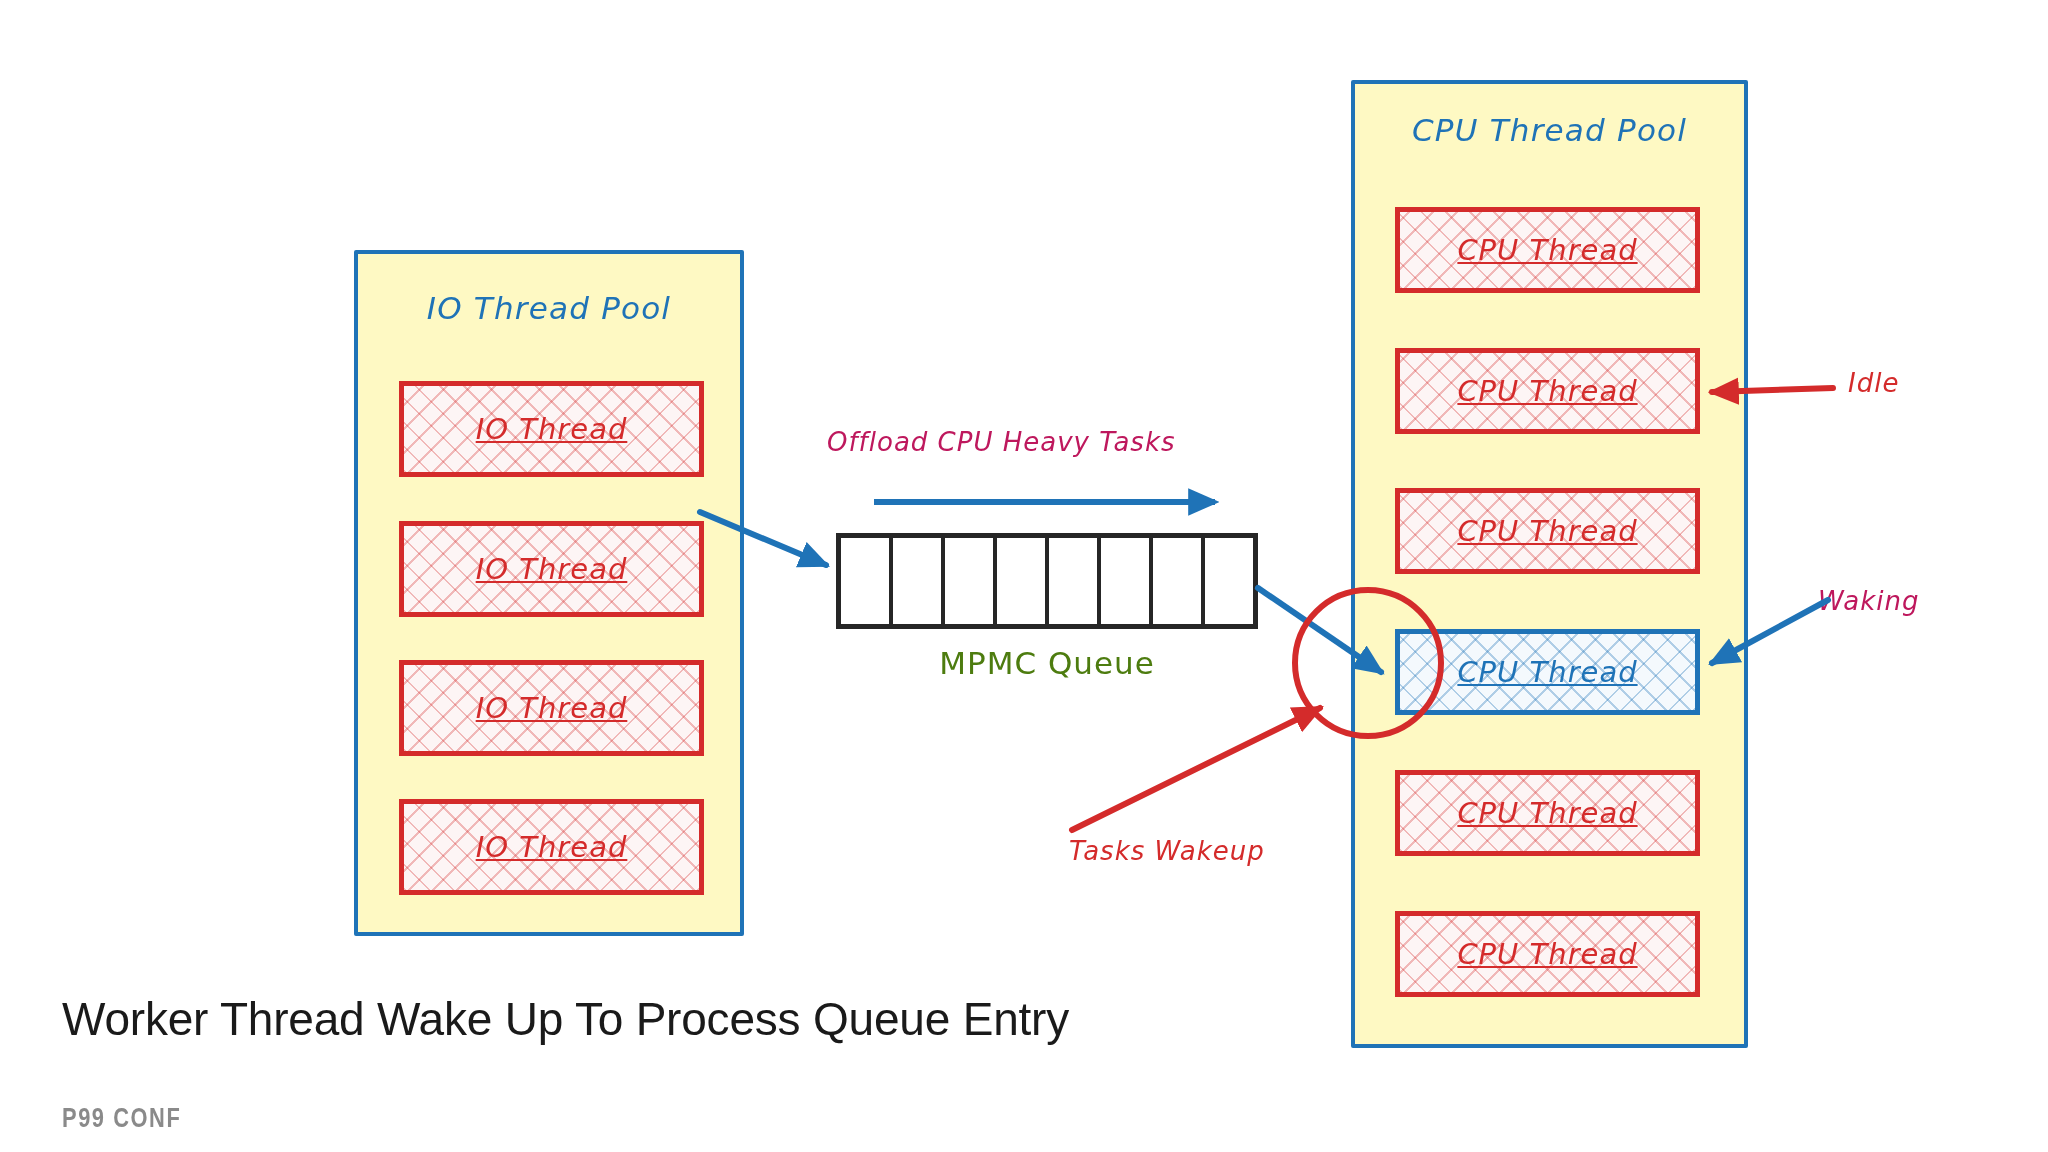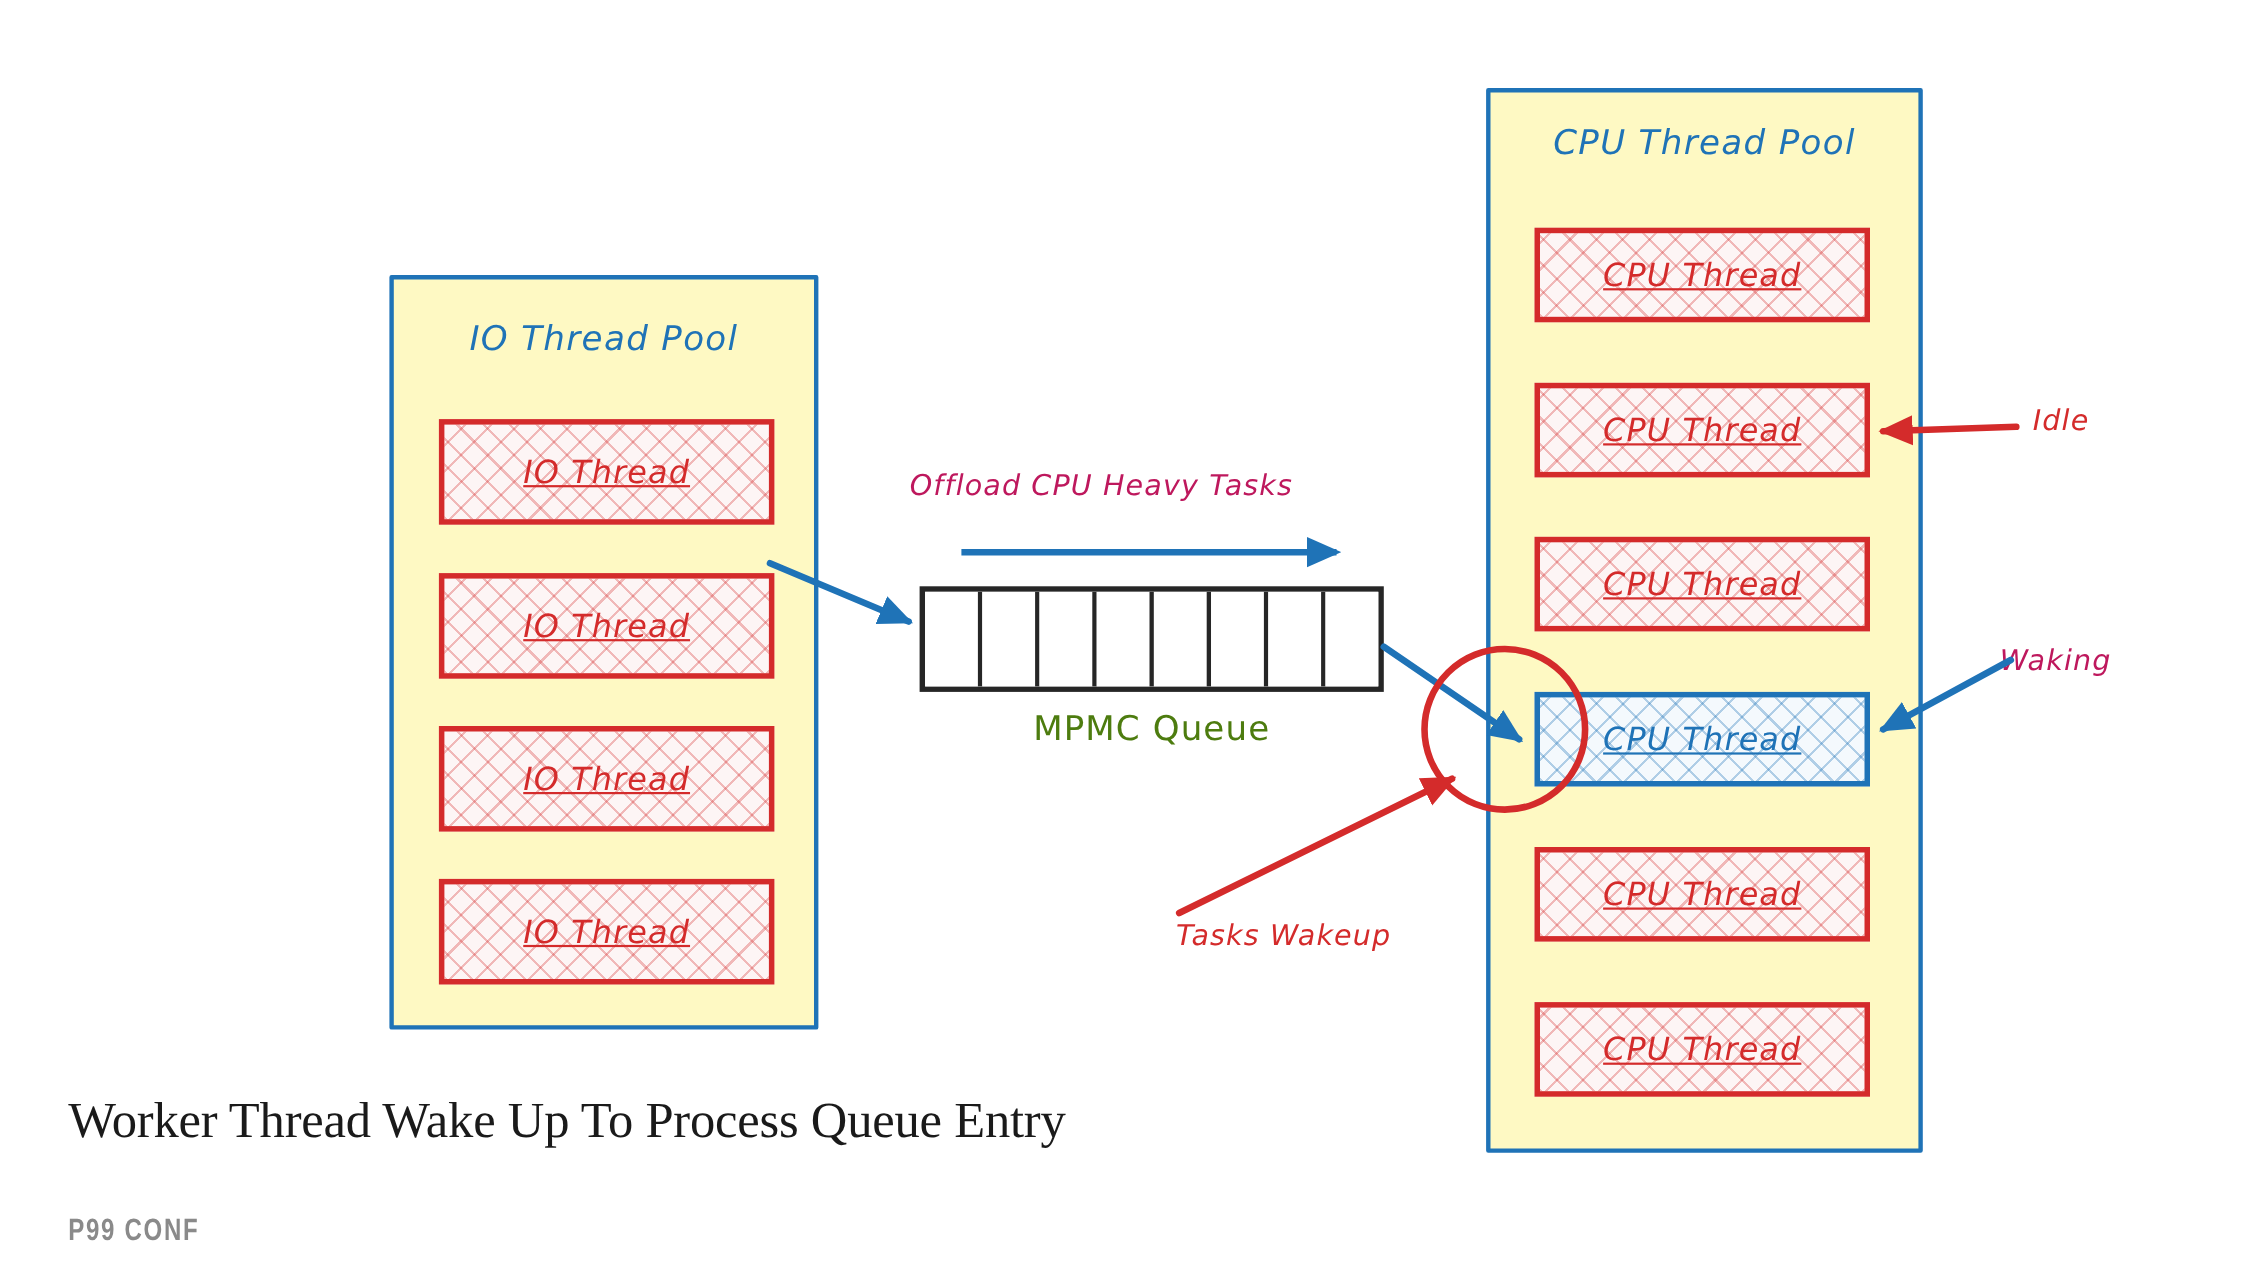--- a/index.html
+++ b/index.html
@@ -118,21 +118,21 @@
     pointer-events: none;
   }
 
   
   #caption {
     position: absolute;
     left: 62px;
     top: 992px;
     font-size: 46px;
     color: #1a1a1a;
-    font-family: Liberation Serif, serif;
+    font-family: Liberation Sans, sans-serif;
     font-weight: 400;
     white-space: nowrap;
     letter-spacing: -0.2px;
   }
 
   #logo {
     position: absolute;
     left: 62px;
     top: 1102px;
     font-size: 28px;

